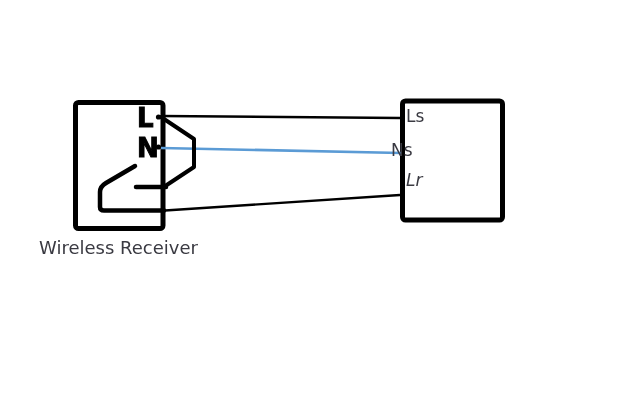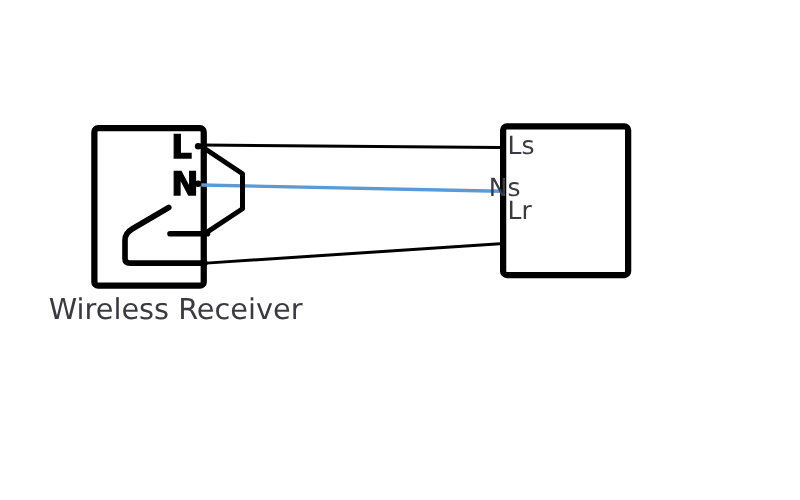--- a/index.html
+++ b/index.html
@@ -20,26 +20,26 @@
     left: 0;
     top: 0;
   }
   .ink {
     stroke: #000000;
     fill: none;
   }
   .label {
     position: absolute;
     color: #3a3a42;
-    font-size: 20px;
+    font-size: 17px;
     line-height: 17px;
     white-space: nowrap;
   }
   .caption {
-    font-size: 23px;
+    font-size: 18px;
     line-height: 22px;
     text-align: right;
   }
   .caption.wrap {
     white-space: normal;
   }
   .terminal-letter {
     position: absolute;
     color: #000000;
     font-size: 26px;
@@ -73,17 +73,17 @@
     <path class="ink" d="M136,187 L166,187" stroke-width="4.5" stroke-linecap="round"></path>
 
     <path class="ink" d="M135,166 L106,183 Q100,186.5 100,192 L100,207 Q100,210.5 104,210.5 L164,210.5" stroke-width="4.5" stroke-linejoin="round" stroke-linecap="round"></path>
   </svg>
 
   <div class="terminal-letter" style="left:137px; top:105px;">L</div>
   <div class="terminal-letter" style="left:137px; top:135px;">N</div>
 
   <div class="label" style="left:406px; top:108px;">Ls</div>
   <div class="label" style="left:391px; top:142px;">Ns</div>
-  <div class="label" style="left:406px; top:160px;">Lr</div>
+  <div class="label" style="left:406px; top:172px;font-style:italic;">Lr</div>
 
   <div class="label caption" style="left:39px; top:237px;">Wireless Receiver</div>
 
 </div>
 
 </body></html>

